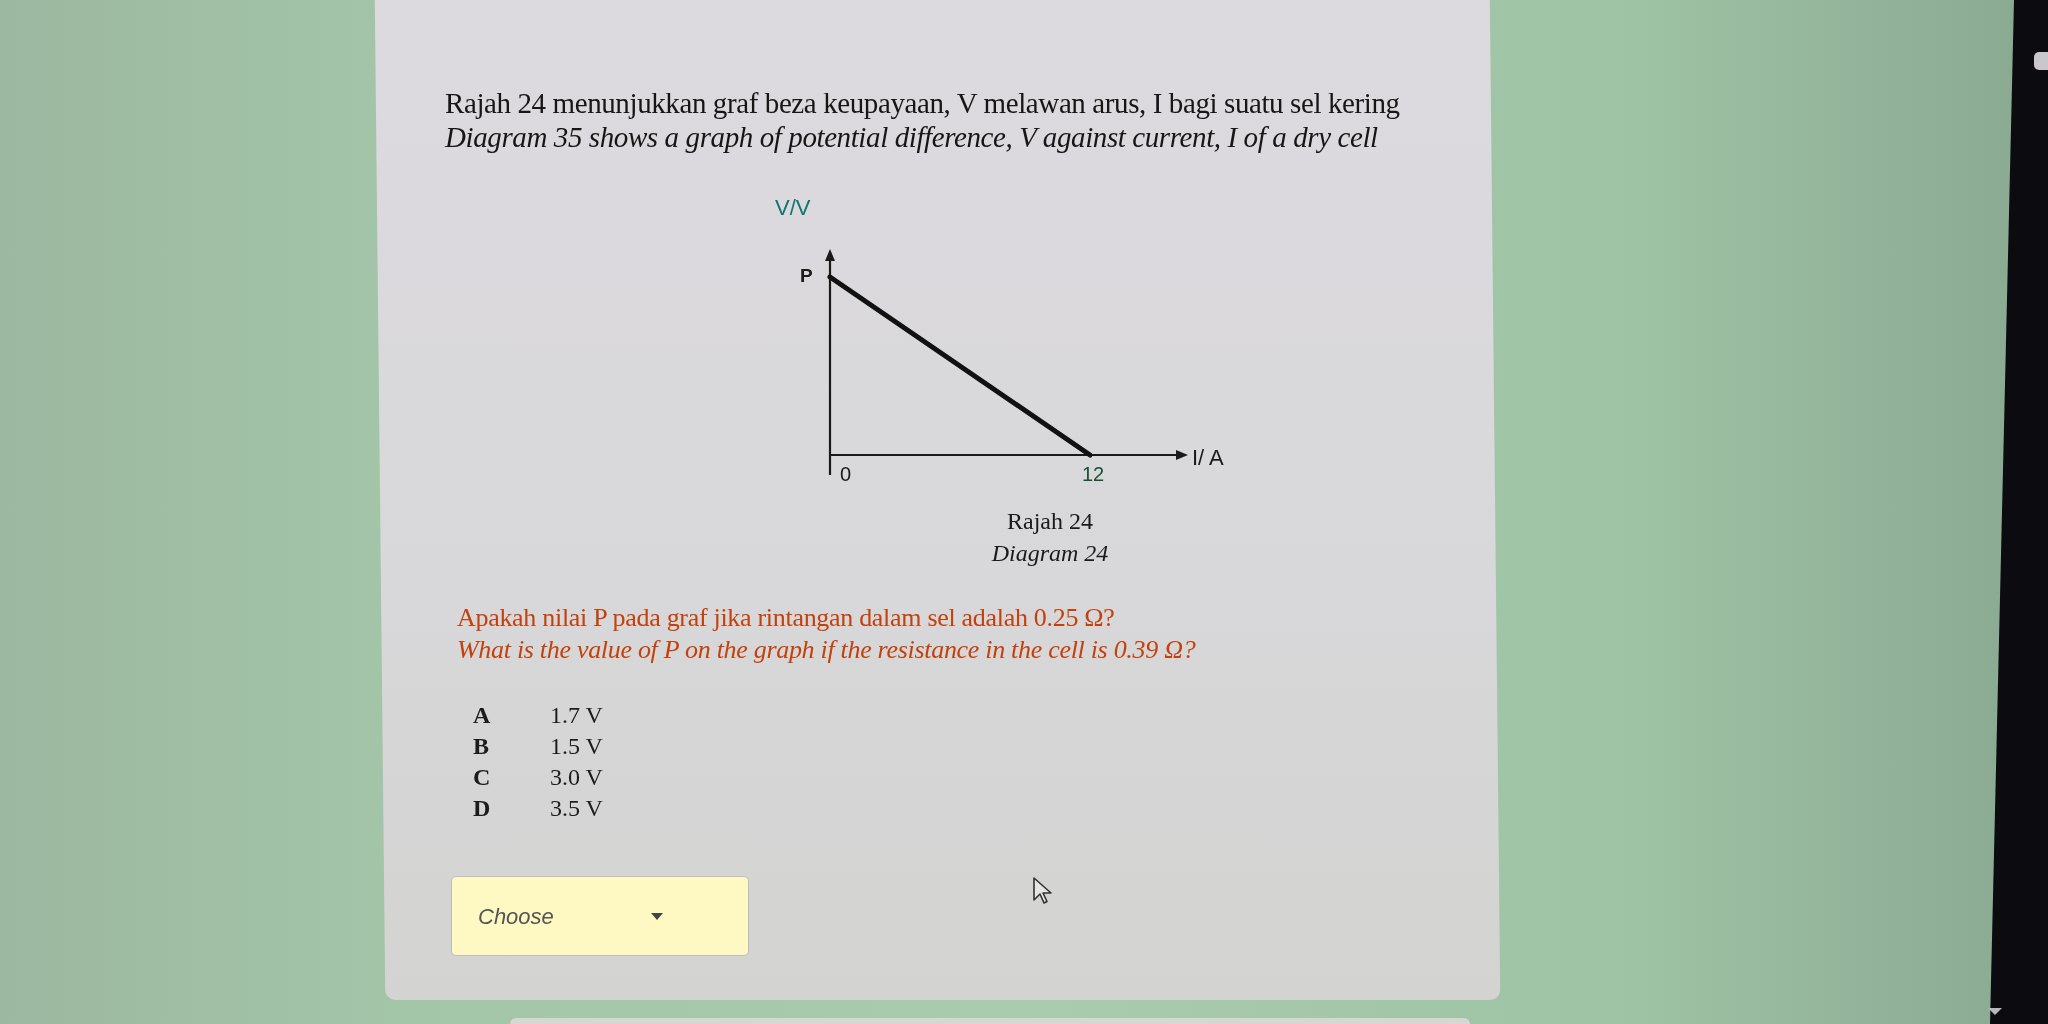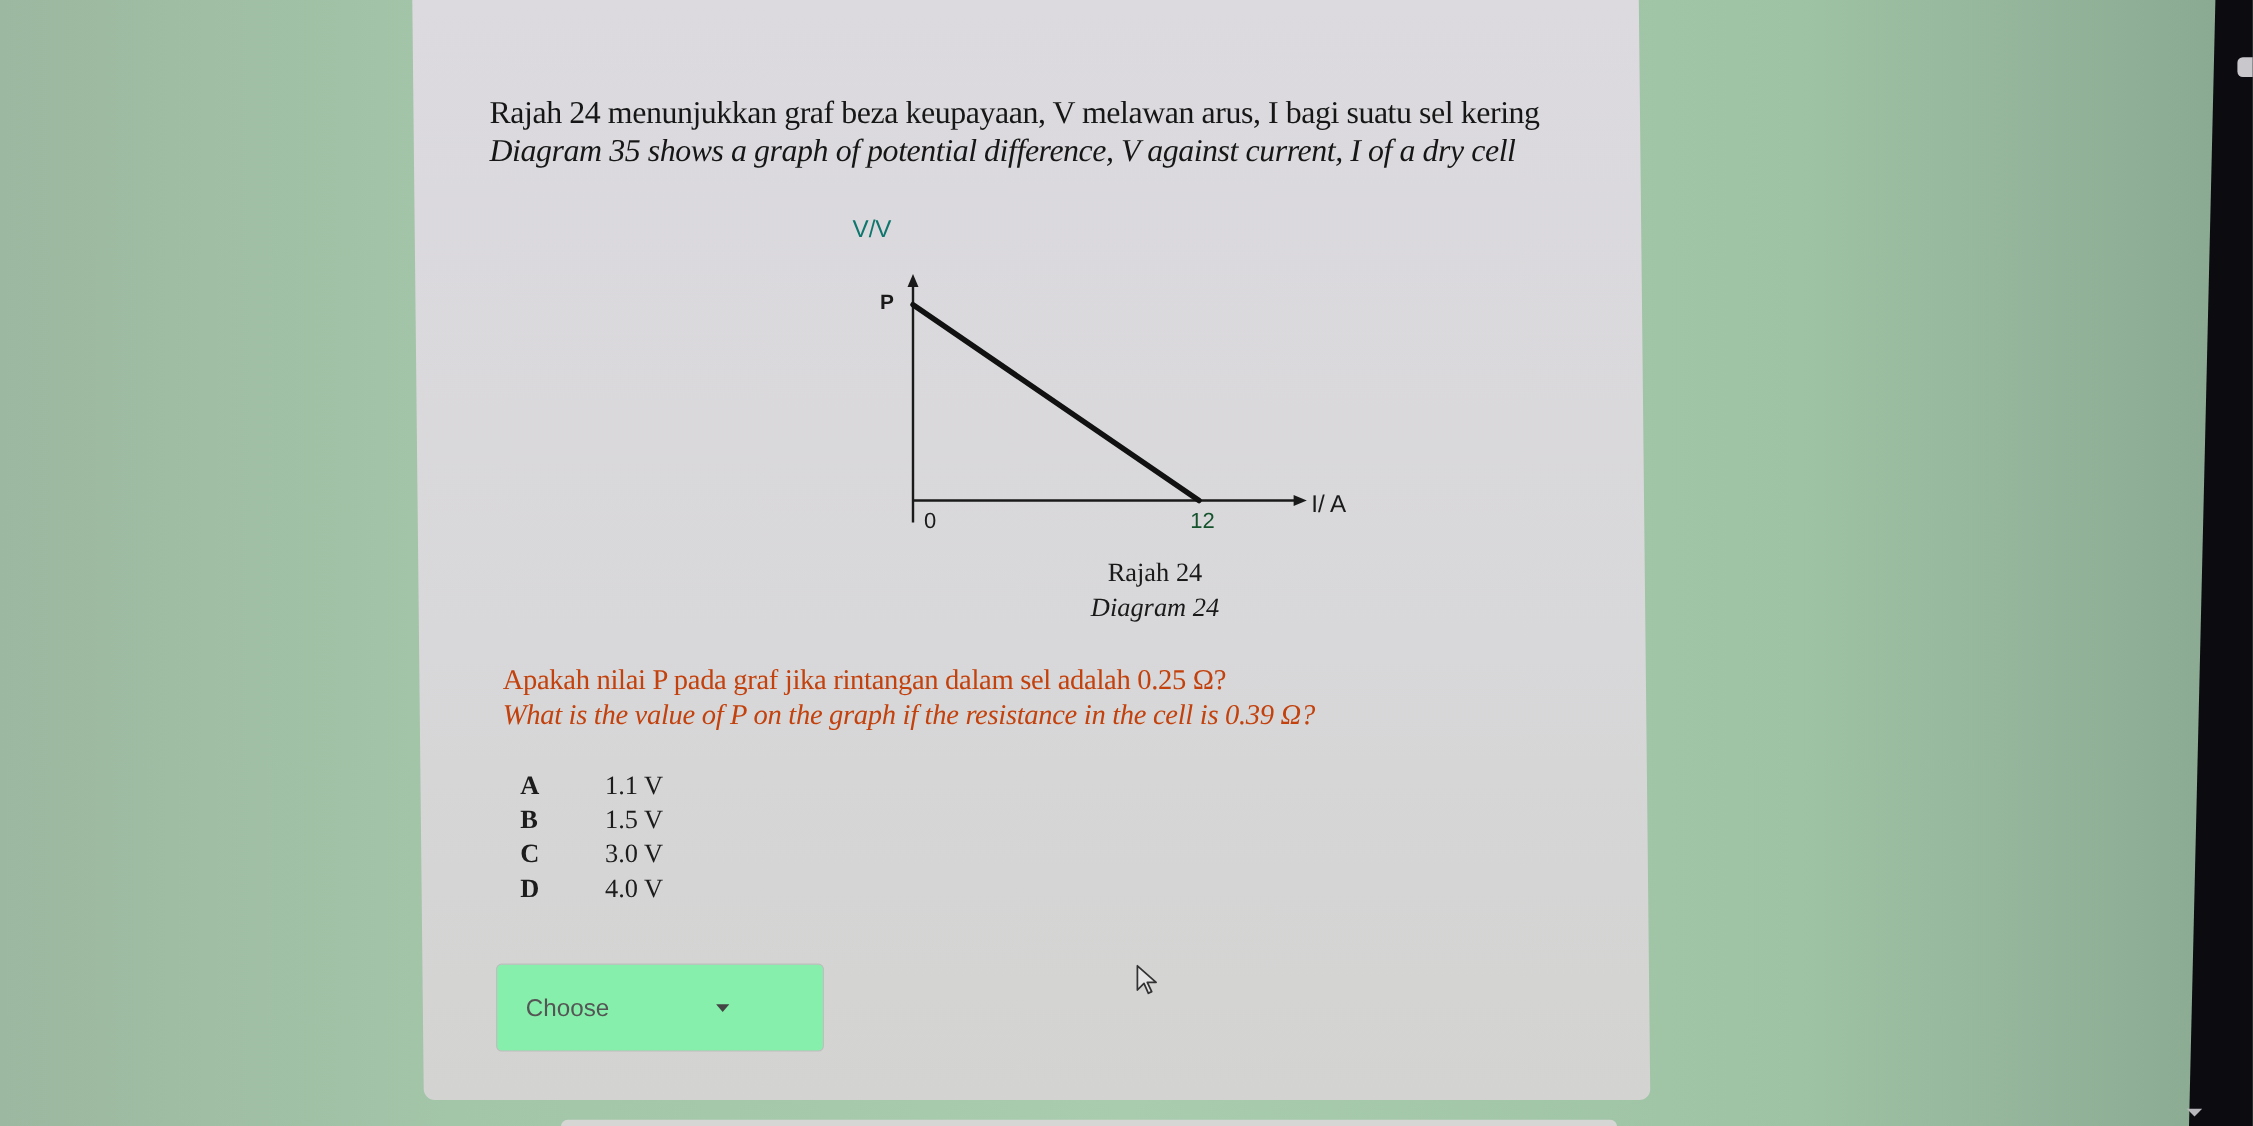--- a/index.html
+++ b/index.html
@@ -37,21 +37,22 @@
   .question .en { font-size: 26px; line-height: 32px; font-style: italic; letter-spacing: -0.3px; }
 
   .options { position: absolute; left: 473px; top: 700px; }
   .opt { display: flex; height: 31px; align-items: center; }
   .opt .letter { width: 77px; font-weight: bold; font-size: 24px; color: #1c1c1c; }
   .opt .val { font-size: 24px; color: #1c1c1c; }
 
   .select {
     position: absolute; left: 451px; top: 876px; width: 298px; height: 80px;
     border: 1.5px solid #bdbdbd; border-radius: 5px; box-sizing: border-box;
-    background: #86efac;
+    background: #fef9c3;
+    font-style: italic;
   }
   .select .lbl { position: absolute; left: 26px; top: 27px; font-family: "Liberation Sans", sans-serif; font-size: 22px; color: #555; }
   .select .caret { position: absolute; left: 199px; top: 36px; width: 0; height: 0;
     border-left: 6px solid transparent; border-right: 6px solid transparent; border-top: 7px solid #444; }
 
   .cursor { position: absolute; left: 1032px; top: 876px; }
 
   .bezel {
     position: absolute; left: 1990px; top: 0; width: 60px; height: 1024px;
     background: #0b0b10;
@@ -90,33 +91,33 @@
 </div>
 
 <div class="question">
   <div class="ms">Apakah nilai P pada graf jika rintangan dalam sel adalah 0.25 Ω?</div>
   <div class="en">What is the value of P on the graph if the resistance in the cell is 0.39 Ω?</div>
 </div>
 
 <div class="options">
   <div class="opt">
     <span class="letter">A</span>
-    <span class="val">1.1 V</span>
+    <span class="val">1.7 V</span>
   </div>
   <div class="opt">
     <span class="letter">B</span>
     <span class="val">1.5 V</span>
   </div>
   <div class="opt">
     <span class="letter">C</span>
     <span class="val">3.0 V</span>
   </div>
   <div class="opt">
     <span class="letter">D</span>
-    <span class="val">4.0 V</span>
+    <span class="val">3.5 V</span>
   </div>
 </div>
 
 <div class="select">
   <span class="lbl">Choose</span>
   <span class="caret"></span>
 </div>
 
 <div class="cursor">
   <svg width="22" height="30" viewBox="0 0 22 30">

